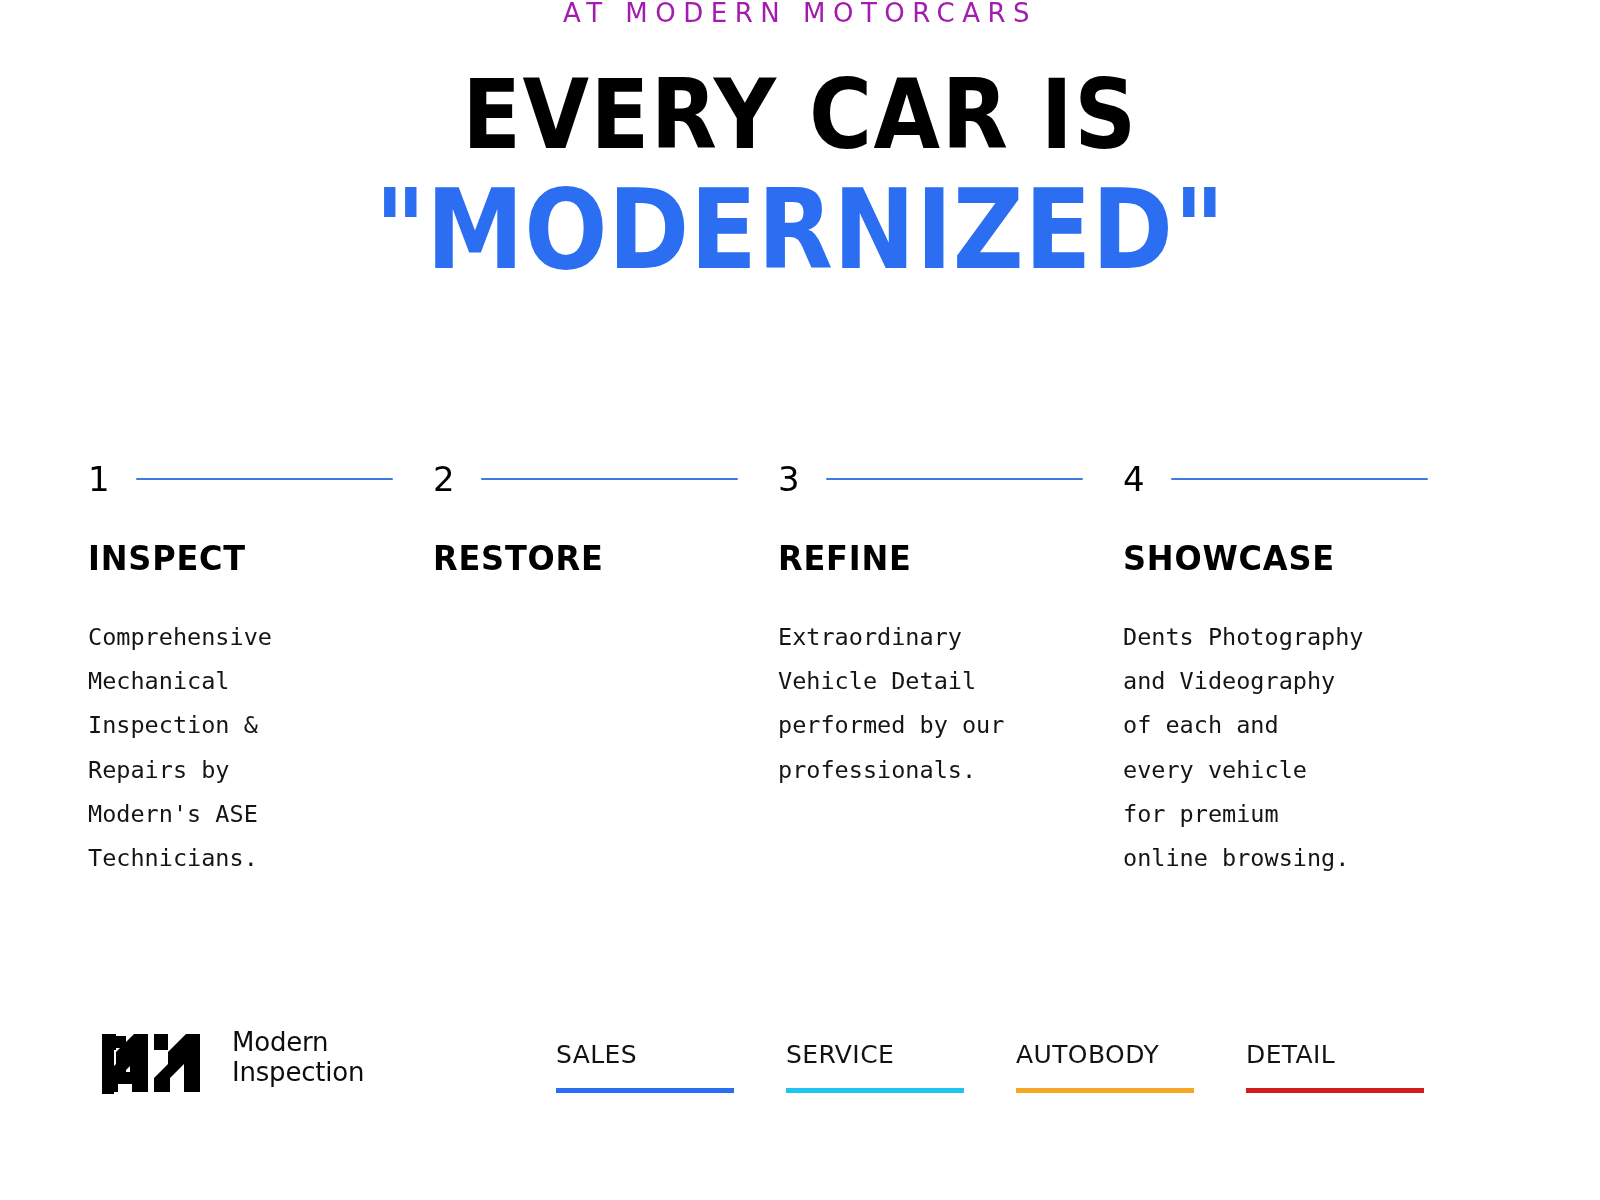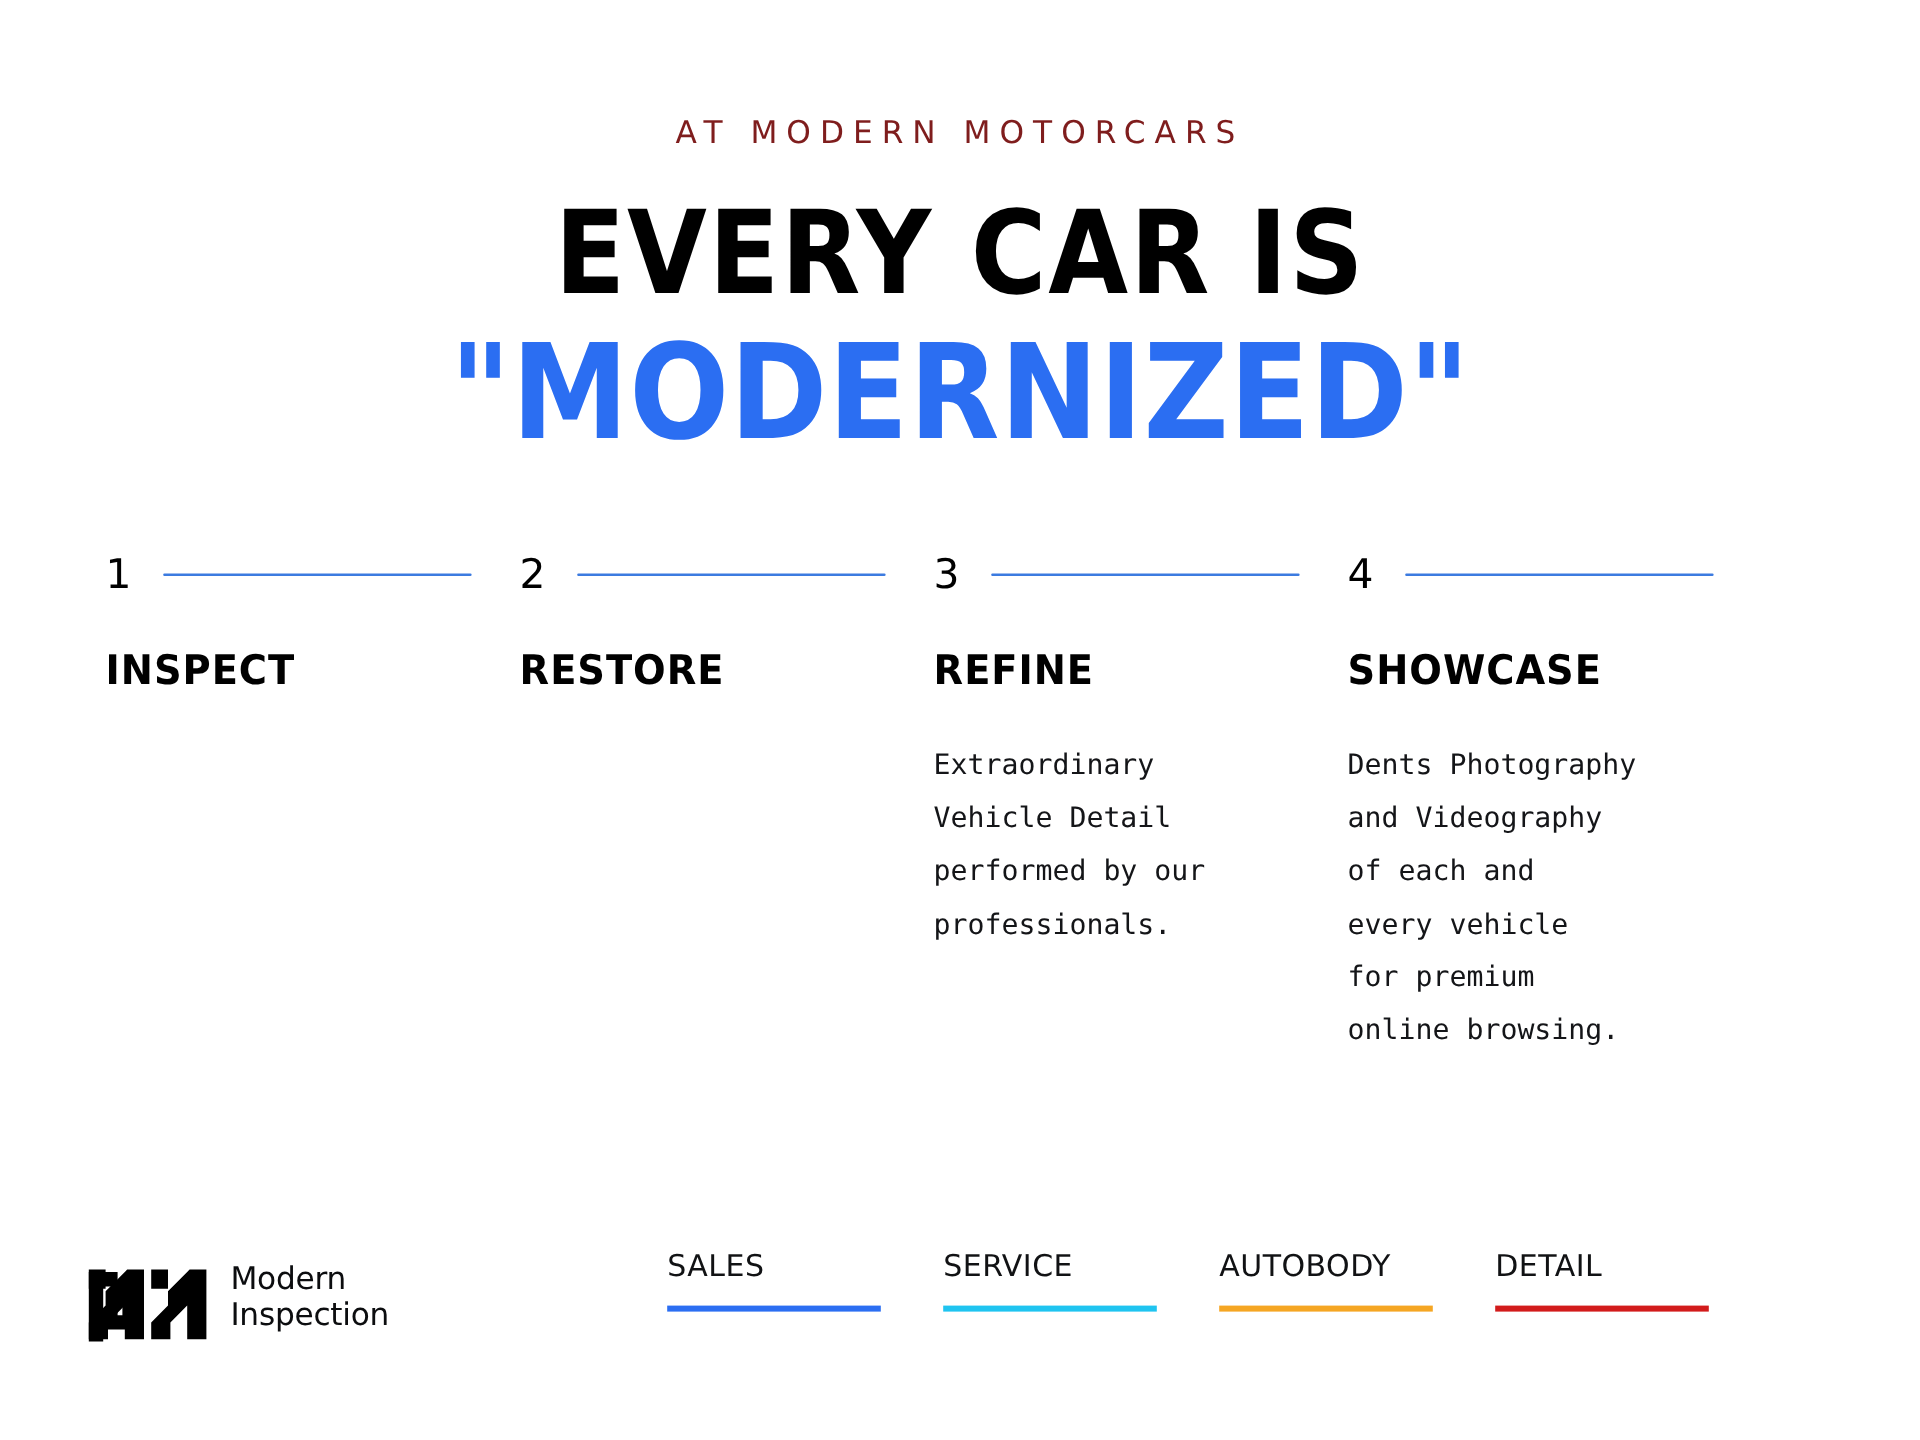--- a/index.html
+++ b/index.html
@@ -27,26 +27,25 @@
   
   .header {
     position: absolute;
     top: 0;
     left: 0;
     width: 1600px;
     text-align: center;
   }
 
   .eyebrow {
-    margin-top: 98px;
     font-family: "DejaVu Sans", sans-serif;
     font-size: 26px;
     font-weight: 400;
     letter-spacing: 7.5px;
-    color: #7f1d1d;
+    color: #a21caf;
     line-height: 1;
     text-transform: uppercase;
     text-align: center;
   }
 
   .headline-1 {
     margin-top: 42px;
     font-family: "DejaVu Sans", sans-serif;
     font-size: 86px;
     font-weight: 700;
@@ -137,26 +136,25 @@
   .footer {
     position: absolute;
     left: 0;
     top: 1012px;
     width: 1600px;
     height: 110px;
   }
 
   .brand {
     position: absolute;
-    left: 72px;
+    left: 100px;
     top: 8px;
     display: flex;
     align-items: center;
-    gap: 16px;
-    margin-top: 24px;
+    gap: 28px;
   }
 
   .brand-mark {
     width: 104px;
     height: 74px;
     display: block;
   }
 
   .brand-word {
     font-family: "DejaVu Sans", sans-serif;
@@ -216,20 +214,26 @@
   </div>
 
   <div class="steps">
 
     <div class="step">
       <div class="step-top">
         <div class="step-num">1</div>
         <div class="step-rule" style="background: rgb(60, 123, 224);"></div>
       </div>
       <div class="step-title">INSPECT</div>
+      <div class="step-body">Comprehensive
+Mechanical
+Inspection &amp;
+Repairs by
+Modern's ASE
+Technicians.</div>
     </div>
 
     <div class="step">
       <div class="step-top">
         <div class="step-num">2</div>
         <div class="step-rule" style="background: rgb(60, 123, 224);"></div>
       </div>
       <div class="step-title">RESTORE</div>
     </div>
 

